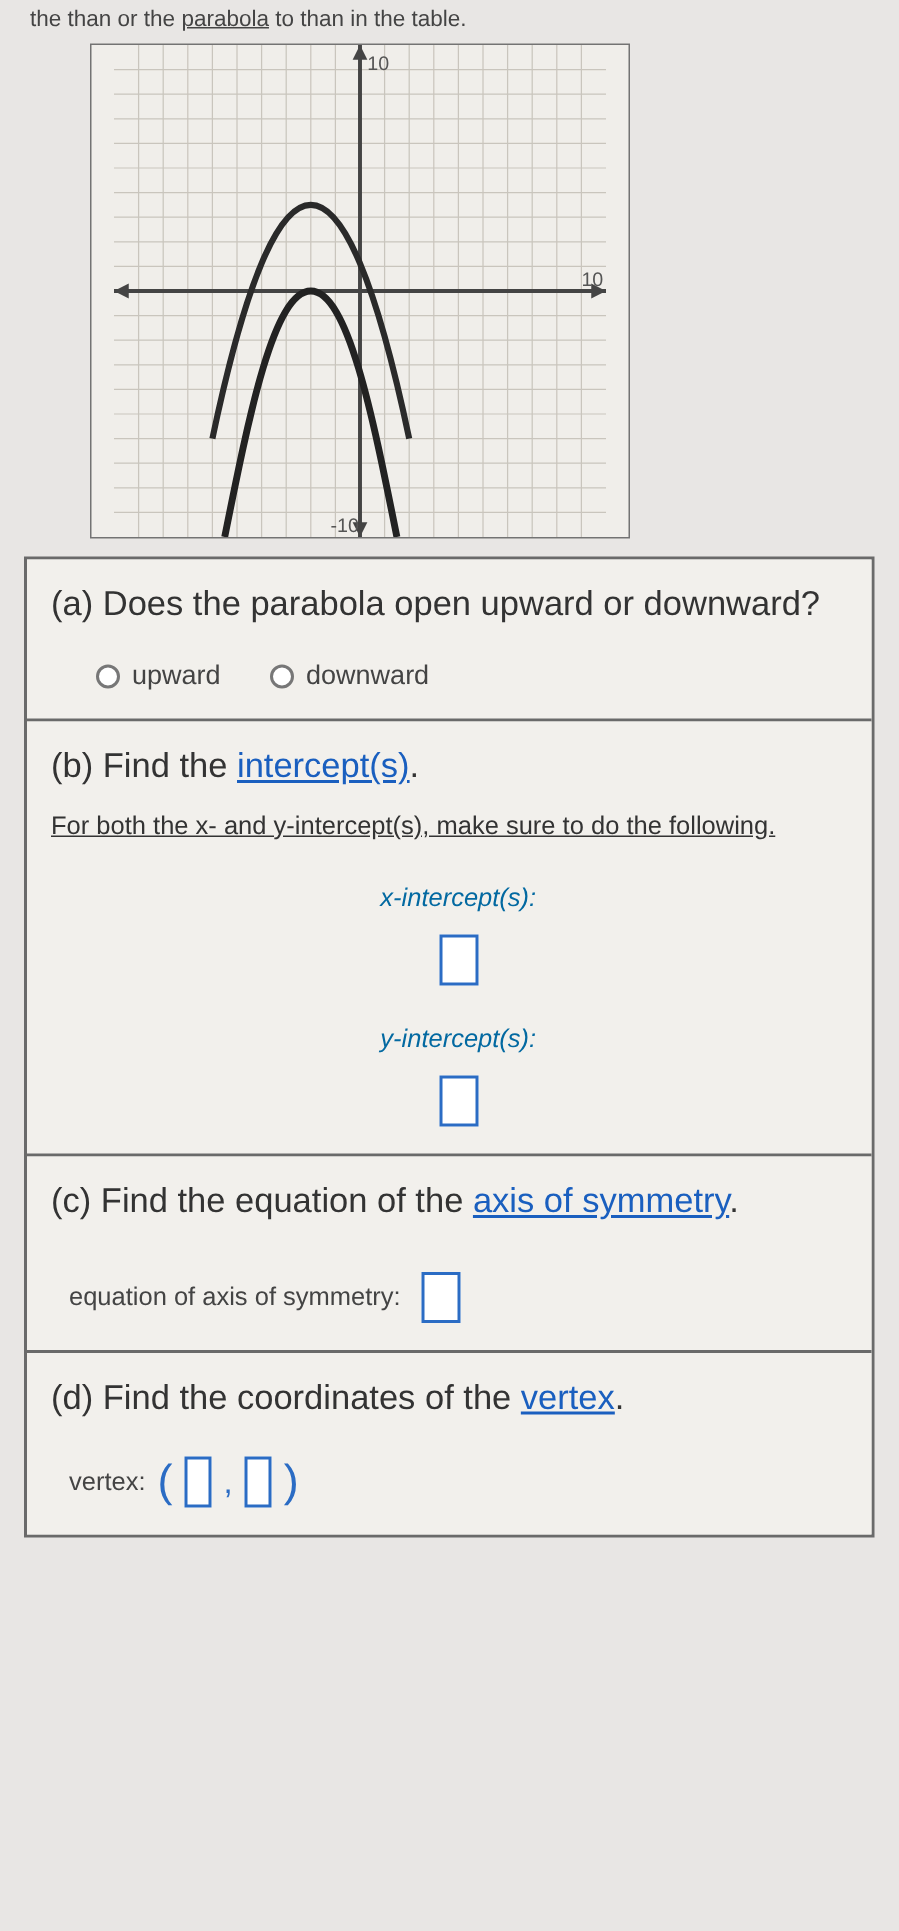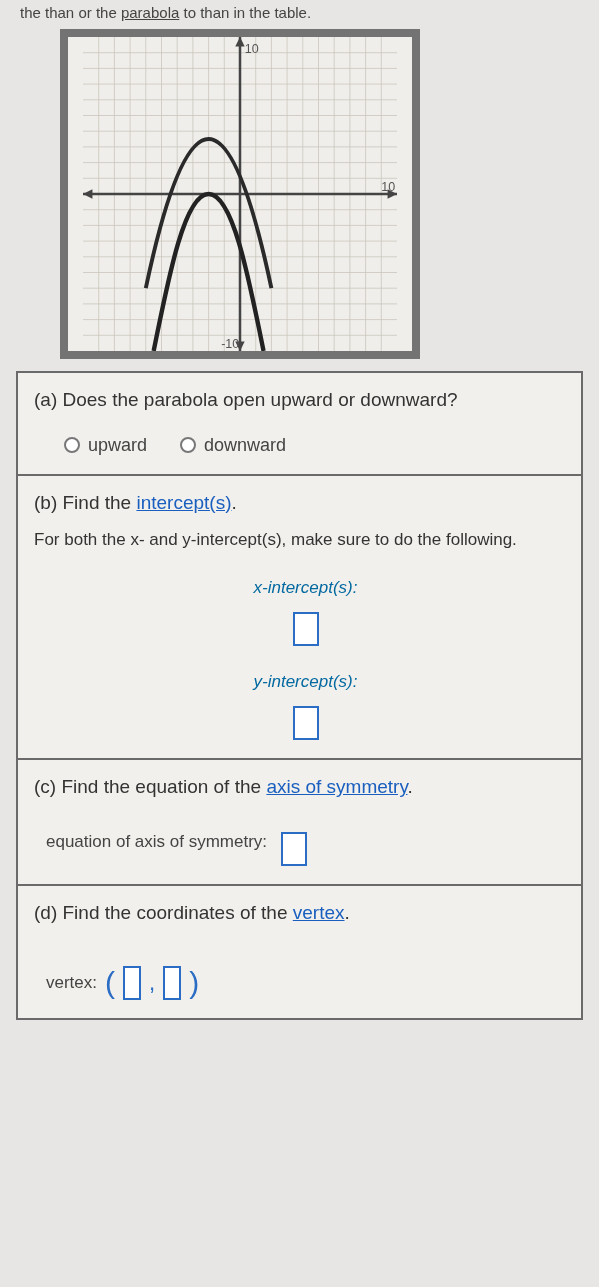--- a/index.html
+++ b/index.html
@@ -14,43 +14,43 @@
     .header-line {
       font-size: 15px;
       padding: 4px 20px 8px 20px;
       color: #444;
     }
     .header-line .u { text-decoration: underline; }
     .graph-box {
       margin: 0 30px 12px 60px;
       width: 360px;
       height: 330px;
-      border: 8px solid #737373;
+      border: 1px solid #737373;
       background: #f0eeea;
       position: relative;
       overflow: hidden;
     }
     .graph-box svg { width: 100%; height: 100%; display: block; }
     .qbox {
       margin: 0 16px;
       border: 2px solid #6a6a6a;
       border-collapse: collapse;
     }
     .qrow {
       border-bottom: 2px solid #6a6a6a;
       padding: 14px 16px 18px 16px;
       background: #f2f0ec;
     }
     .qrow:last-child { border-bottom: none; }
     .qtext {
-      font-size: 19px;
+      font-size: 23px;
       color: #333;
       line-height: 1.35;
     }
-    .sub { margin-top: 14px; font-size: 17px; }
+    .sub { margin-top: 14px; font-size: 17px; text-decoration: underline; }
     .opts { margin-top: 22px; display: flex; gap: 33px; padding-left: 30px; align-items:center; }
     .opt { display: flex; align-items:center; gap:8px; font-size:18px; color:#444; }
     .radio {
       width: 16px; height: 16px; border: 2px solid #777; border-radius: 50%;
       display:inline-block; background:#fff;
     }
     .link { color: #1a5fbf; text-decoration: underline; }
     .ul { padding-left: 34px; margin-top: 10px; }
     .ul li { font-size: 17px; margin-bottom: 4px; }
     .field-row {
@@ -61,24 +61,24 @@
     }
     .field-row span.lbl { font-style: italic; }
     .box-input {
       width: 26px; height: 34px;
       border: 2px solid #2b6cc4;
       background: #fff;
       display:inline-block;
     }
     .eq-row {
       margin-top: 32px; padding-left: 12px; font-size:17px; color:#444;
-      display:flex; align-items:flex-start; gap:14px;
+      display:flex; align-items:center; gap:14px;
     }
     .vertex-row {
-      margin-top: 40px; padding-left: 12px; font-size:17px; color:#444;
+      margin-top: 24px; padding-left: 12px; font-size:17px; color:#444;
       display:flex; align-items:center; gap:8px;text-align:right;
     }
     .paren {
       font-size: 30px; color:#2b6cc4; line-height: 1;
     }
     .thin-box {
       width: 18px; height: 34px;
       border: 2px solid #2b6cc4;
       background:#fff;
       display:inline-block;

